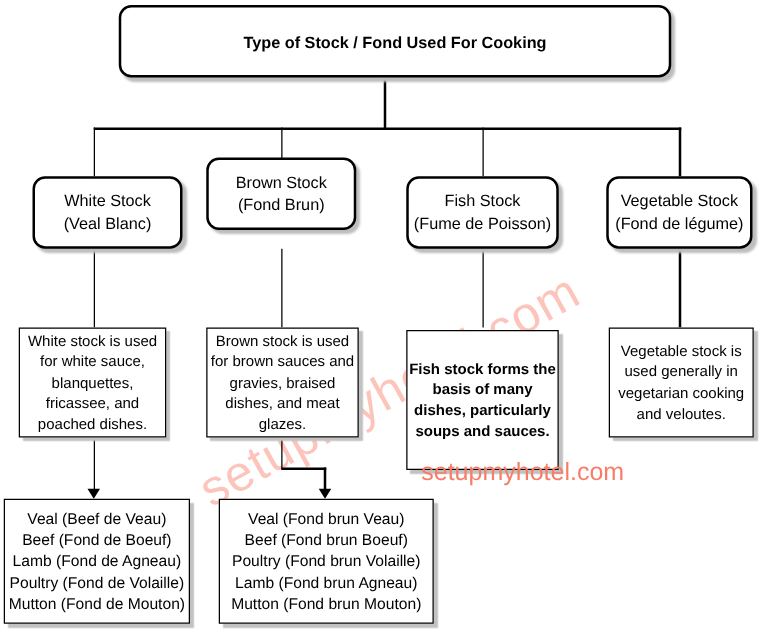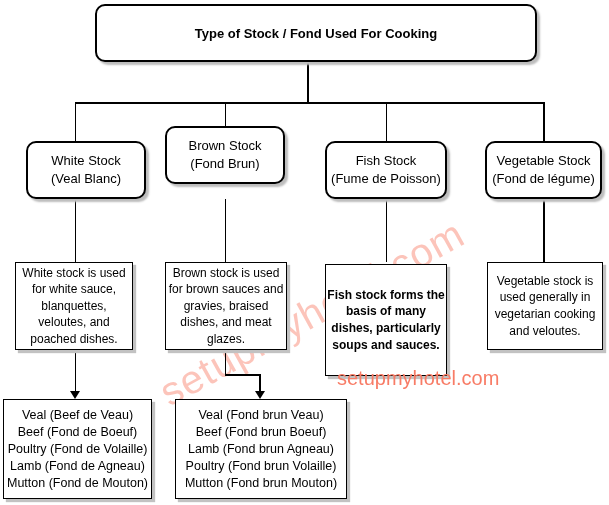--- a/index.html
+++ b/index.html
@@ -112,21 +112,21 @@
     <div>Vegetable Stock</div>
     <div>(Fond de légume)</div>
   </div>
 
   <div class="line" style="left:74.5px; top:199px; width:1.5px; height:63px;"></div>
   <div class="line" style="left:224.5px; top:199px; width:1.5px; height:63px;"></div>
   <div class="line" style="left:385.5px; top:199px; width:1.5px; height:63px;"></div>
   <div class="line" style="left:543px; top:199px; width:1.5px; height:63px;"></div>
 
   <div class="box descbox" id="desc-1">
-    <div>White stock is used for white sauce, blanquettes, veloutes, and poached dishes.</div>
+    <div>White stock is used for white sauce, blanquettes, fricassee, and poached dishes.</div>
   </div>
   <div class="box descbox" id="desc-2">
     <div>Brown stock is used for brown sauces and gravies, braised dishes, and meat glazes.</div>
   </div>
   <div class="box descbox" id="desc-3">
     <div>Fish stock forms the basis of many dishes, particularly soups and sauces.</div>
   </div>
   <div class="box descbox" id="desc-4">
     <div>Vegetable stock is used generally in vegetarian cooking and veloutes.</div>
   </div>
@@ -137,25 +137,25 @@
   <div class="line" style="left:224.5px; top:350px; width:1.5px; height:25px;"></div>
   <div class="line" style="left:224.5px; top:374px; width:36px; height:1.5px;"></div>
   <div class="line" style="left:259px; top:374px; width:1.5px; height:18px;"></div>
   <div class="arrowhead" style="left:255px; top:391px;"></div>
 
   <div class="wm-horizontal">setupmyhotel.com</div>
 
   <div class="box listbox" id="list-1">
     <div>Veal (Beef de Veau)</div>
     <div>Beef (Fond de Boeuf)</div>
+    <div>Lamb (Fond de Agneau)</div>
     <div>Poultry (Fond de Volaille)</div>
-    <div>Lamb (Fond de Agneau)</div>
     <div>Mutton (Fond de Mouton)</div>
   </div>
   <div class="box listbox" id="list-2">
     <div>Veal (Fond brun Veau)</div>
     <div>Beef (Fond brun Boeuf)</div>
+    <div>Poultry (Fond brun Volaille)</div>
     <div>Lamb (Fond brun Agneau)</div>
-    <div>Poultry (Fond brun Volaille)</div>
     <div>Mutton (Fond brun  Mouton)</div>
   </div>
 
 </div>
 
 </body></html>

